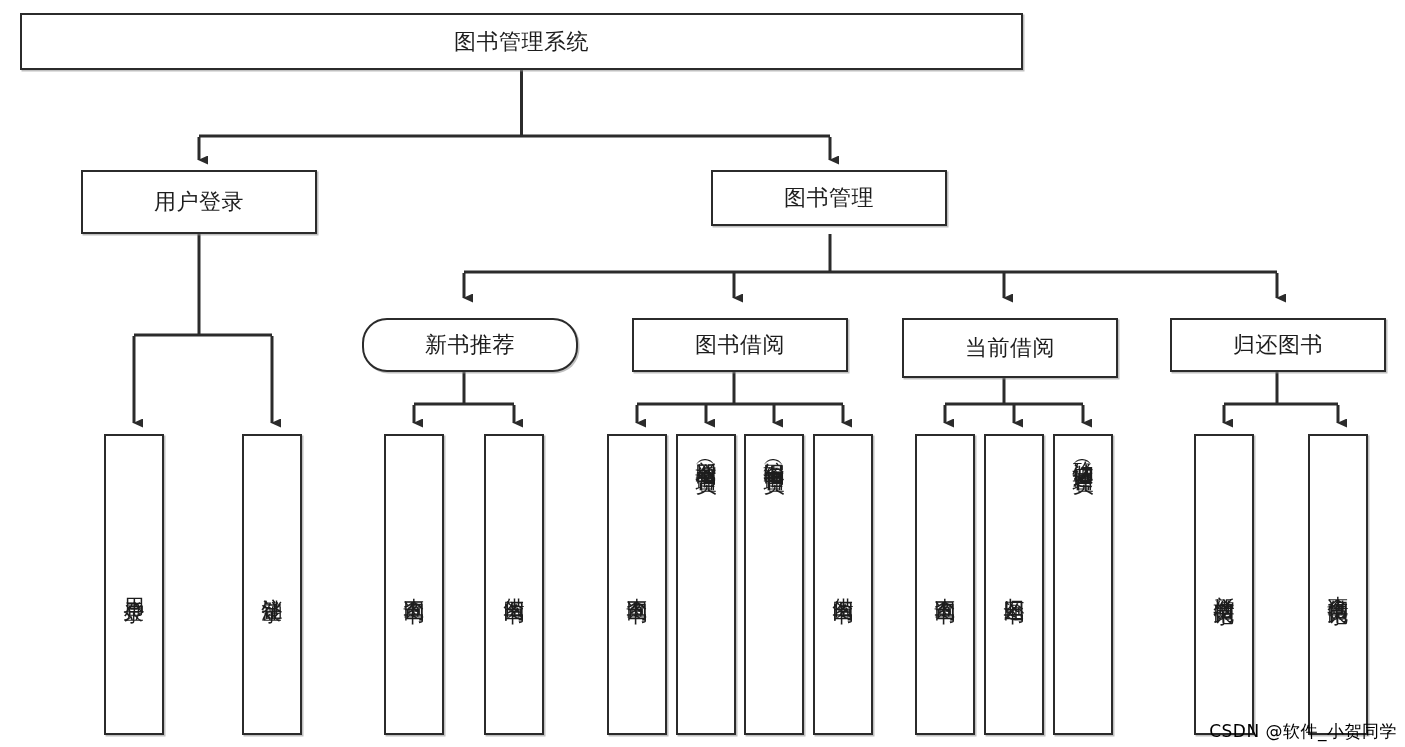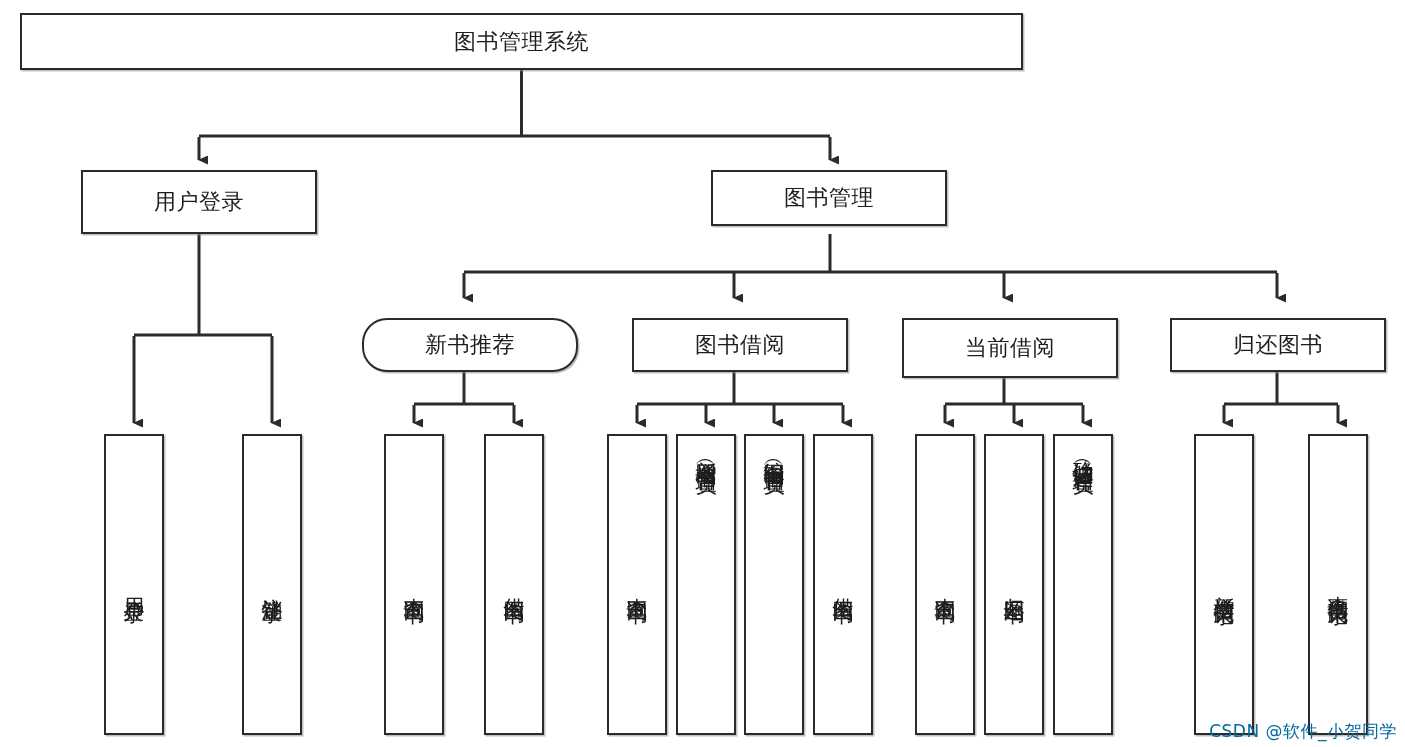--- a/index.html
+++ b/index.html
@@ -63,21 +63,21 @@
   }
   .node.vert.center {
     align-items: center;
     padding-top: 0;
   }
   #watermark {
     position: absolute;
     right: 8px;
     bottom: 4px;
     font-size: 17px;
-    color: #0369a1;
+    color: #000000;
     letter-spacing: 0.5px;
     white-space: nowrap;
   }
 </style>
 </head>
 <body>
 
 <div id="diagram-root">
 
   <svg id="edge-layer" viewBox="0 0 1405 747" width="1405" height="747" xmlns="http://www.w3.org/2000/svg">

